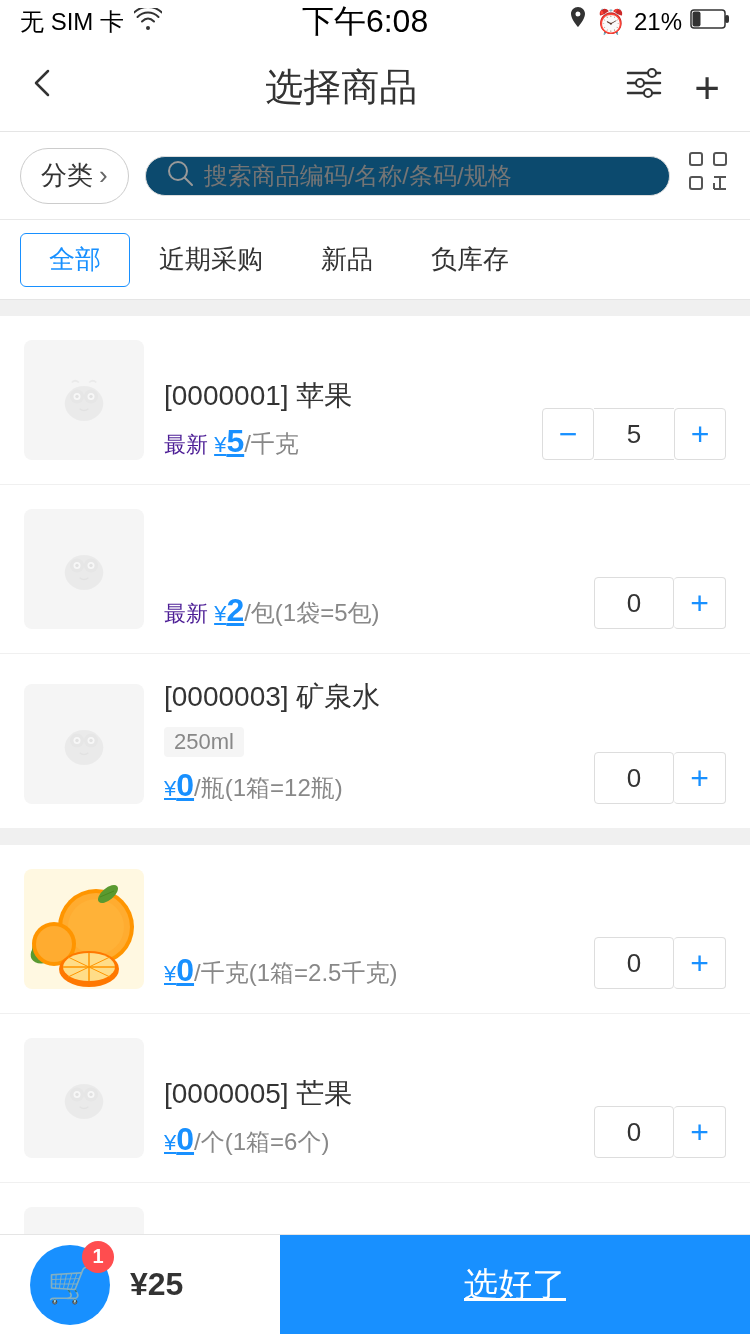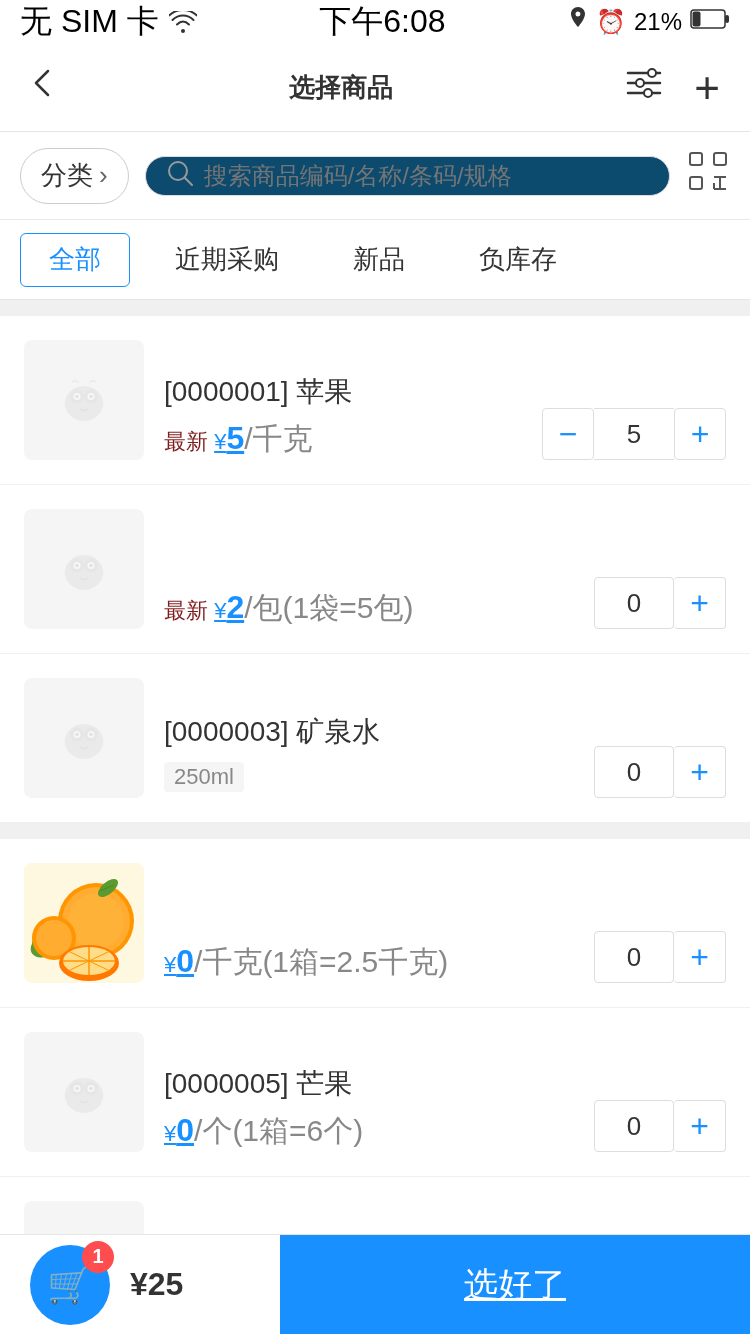--- a/index.html
+++ b/index.html
@@ -21,21 +21,21 @@
       align-items: center;
       justify-content: space-between;
       padding: 0 20px;
       font-size: 26px;
       font-weight: 500;
     }
     .status-left {
       display: flex;
       align-items: center;
       gap: 10px;
-      font-size: 32px;
+      font-size: 24px;
     }
     .status-center {
       font-size: 32px;
       font-weight: 500;
     }
     .status-right {
       display: flex;
       align-items: center;
       gap: 8px;
       font-size: 24px;
@@ -51,22 +51,22 @@
       align-items: center;
       justify-content: space-between;
       padding: 0 30px;
     }
     .nav-back {
       font-size: 36px;
       color: #333;
       cursor: pointer;
     }
     .nav-title {
-      font-size: 26px;
-      font-weight: 700;
+      font-size: 38px;
+      font-weight: 400;
       color: #333;
     }
     .nav-actions {
       display: flex;
       align-items: center;
       gap: 30px;
     }
     .nav-filter-icon {
       font-size: 36px;
       color: #333;
@@ -134,21 +134,21 @@
 
     
     .tab-bar {
       width: 750px;
       height: 80px;
       background: #fff;
       display: flex;
       align-items: center;
       border-bottom: 1px solid #e5e5e5;
       padding: 0 20px;
-      gap: 16px;
+      gap: 0;
     }
     .tab-item {
       height: 54px;
       padding: 0 28px;
       border-radius: 8px;
       font-size: 26px;
       display: flex;
       align-items: center;
       justify-content: center;
       cursor: pointer;
@@ -219,25 +219,25 @@
       text-decoration: underline;
     }
     .product-price .amount {
       color: #1890ff;
       font-size: 32px;
       font-weight: bold;
       text-decoration: underline;
     }
     .product-price .unit {
       color: #888;
-      font-size: 30px;
+      font-size: 24px;
     }
     .price-label {
       font-size: 22px;
-      color: #7f1d1d;
+      color: #4c1d95;
     }
 
     
     .qty-control {
       display: flex;
       align-items: center;
       gap: 0;
     }
     .qty-btn {
       width: 52px;
@@ -526,20 +526,23 @@
         <circle cx="32" cy="36" r="4" fill="#fff"></circle>
         <circle cx="48" cy="36" r="4" fill="#fff"></circle>
         <circle cx="32" cy="36" r="2" fill="#aaa"></circle>
         <circle cx="48" cy="36" r="2" fill="#aaa"></circle>
         <path d="M35 50 Q40 54 45 50" stroke="#aaa" stroke-width="1.5" fill="none"></path>
       </svg>
     </div>
     <div class="product-info">
       <div class="product-name">[0000003] 矿泉水</div>
       <div class="product-spec">250ml</div>
+      <div class="product-price" style="margin-top:4px;">
+        <span class="currency">¥</span><span class="amount">0</span><span class="unit">/瓶(1箱=12瓶)</span>
+      </div>
     </div>
     <div class="qty-control">
       <input class="qty-input" type="text" value="0" style="border-radius: 4px; border: 1px solid rgb(221, 221, 221);">
       <button class="qty-btn qty-plus" style="color:#1890ff; border-left:none;">+</button>
     </div>
   </div>
 
   <div class="divider"></div>
 
   <div class="product-item">

